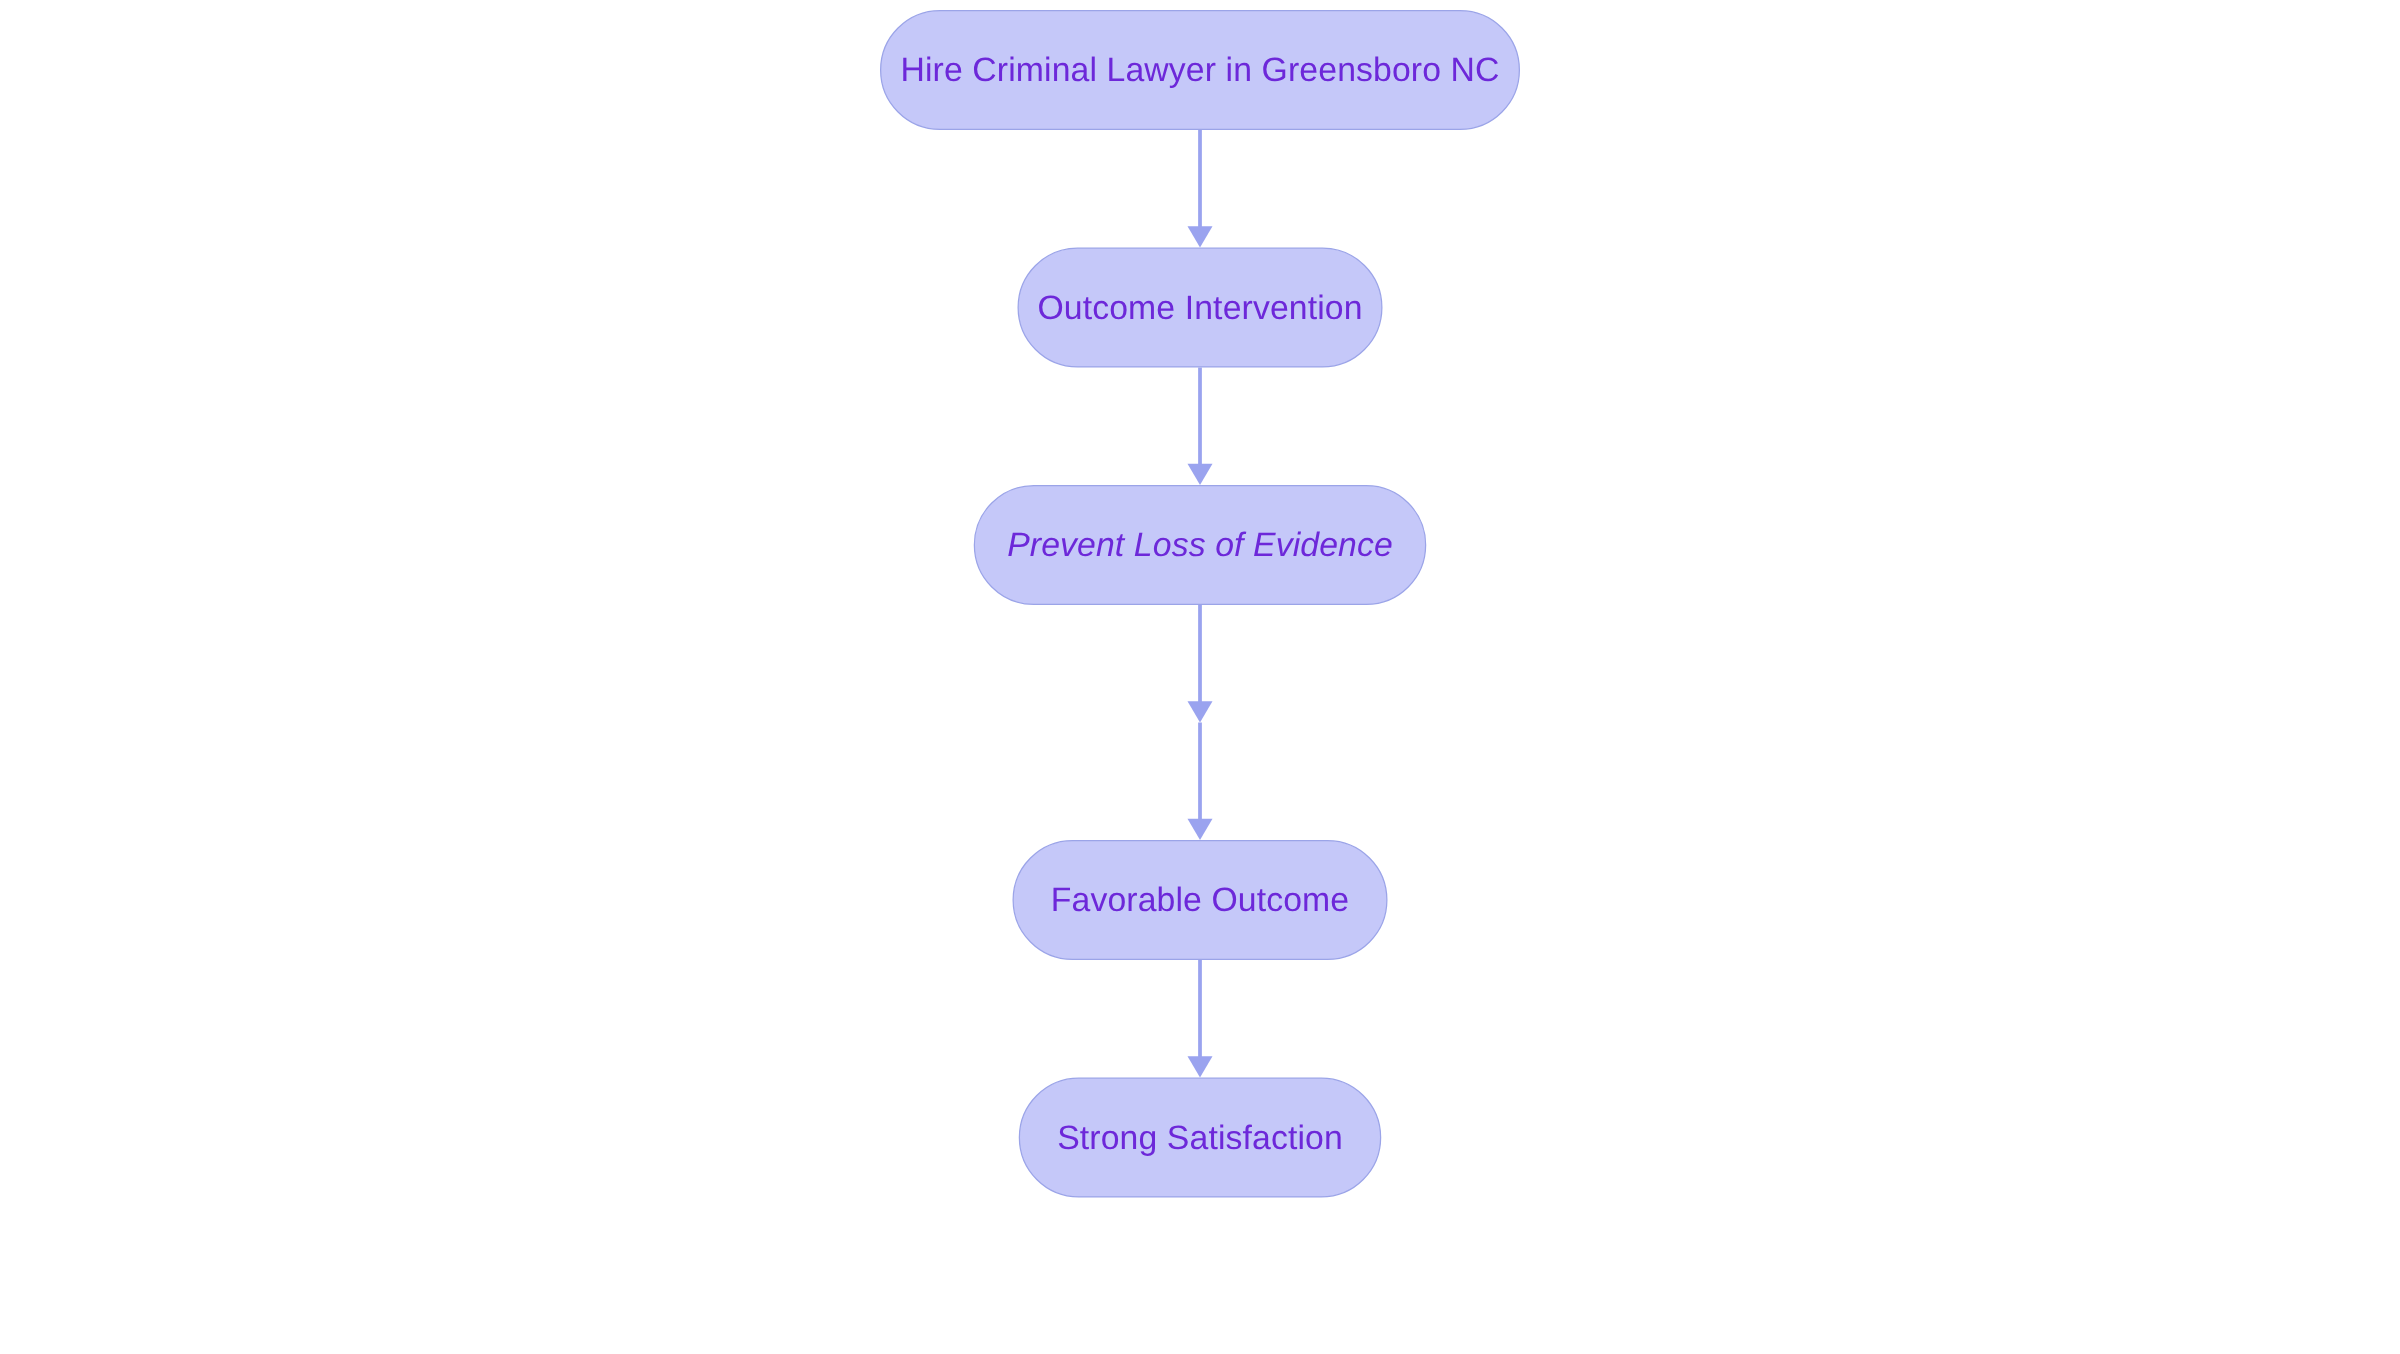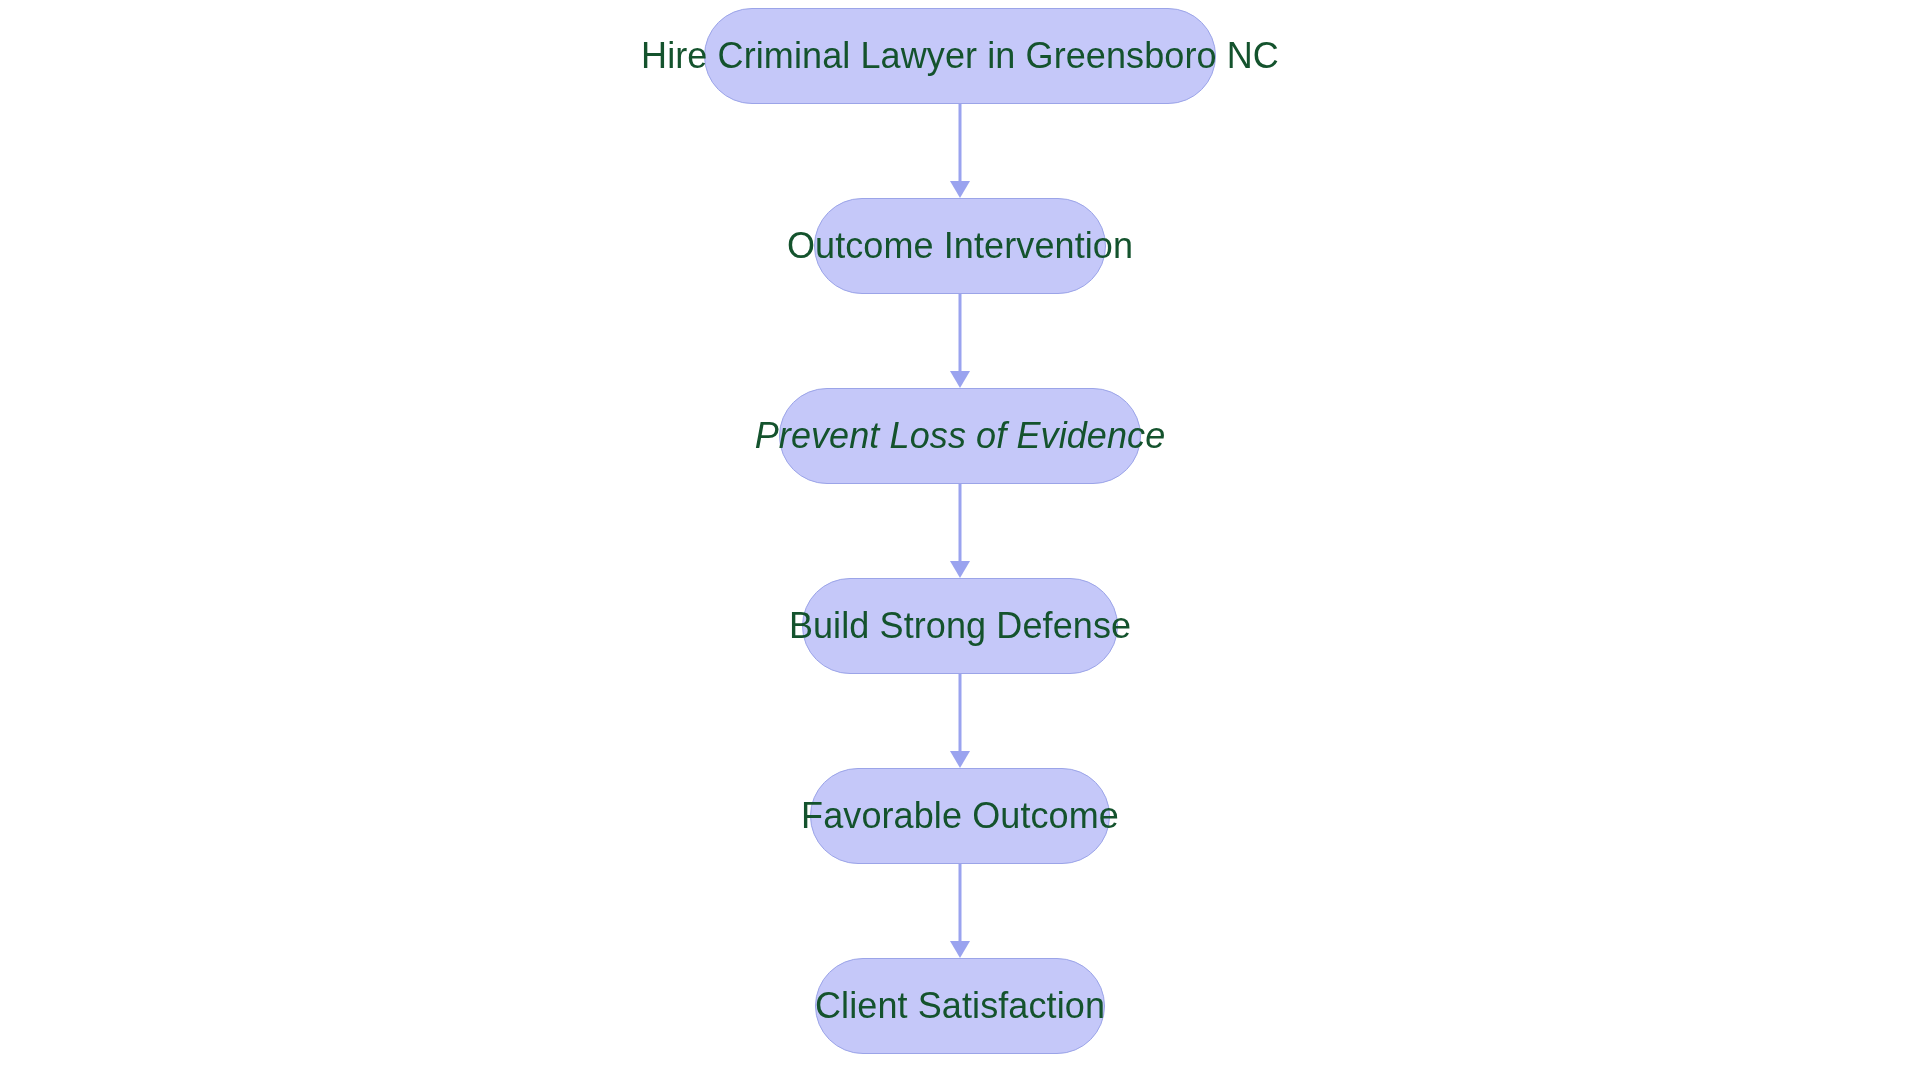--- a/index.html
+++ b/index.html
@@ -40,22 +40,22 @@
     font-size: 27px;
     font-weight: 400;
     letter-spacing: 0.1px;
     line-height: 1;
     white-space: nowrap;
     padding: 0 34px;
     flex: 0 0 auto;
   }
 
   .flow-node .node-label {
-    color: #14532d;
-    font-size: 36px;
+    color: #6d28d9;
+    font-size: 27px;
     font-family: "Liberation Sans", sans-serif;
     pointer-events: none;
   }
 
   
   .node-w-510 { width: 512px; }
   .node-w-290 { width: 292px; }
   .node-w-360 { width: 362px; font-style: italic; }
   .node-w-316 { width: 316px; }
   .node-w-300 { width: 300px; }
@@ -115,35 +115,32 @@
 
   <div class="flow-node node-w-360">
     <span class="node-label">Prevent Loss of Evidence</span>
   </div>
 
   <div class="flow-connector">
     <span class="conn-line"></span>
     <span class="conn-arrowhead"></span>
   </div>
 
-  <div class="flow-node node-w-316">
-    <span class="node-label">Build Strong Defense</span>
-  </div>
 
   <div class="flow-connector">
     <span class="conn-line"></span>
     <span class="conn-arrowhead"></span>
   </div>
 
   <div class="flow-node node-w-300">
     <span class="node-label">Favorable Outcome</span>
   </div>
 
   <div class="flow-connector">
     <span class="conn-line"></span>
     <span class="conn-arrowhead"></span>
   </div>
 
   <div class="flow-node node-w-292">
-    <span class="node-label">Client Satisfaction</span>
+    <span class="node-label">Strong Satisfaction</span>
   </div>
 
 </div>
 
 </body></html>

